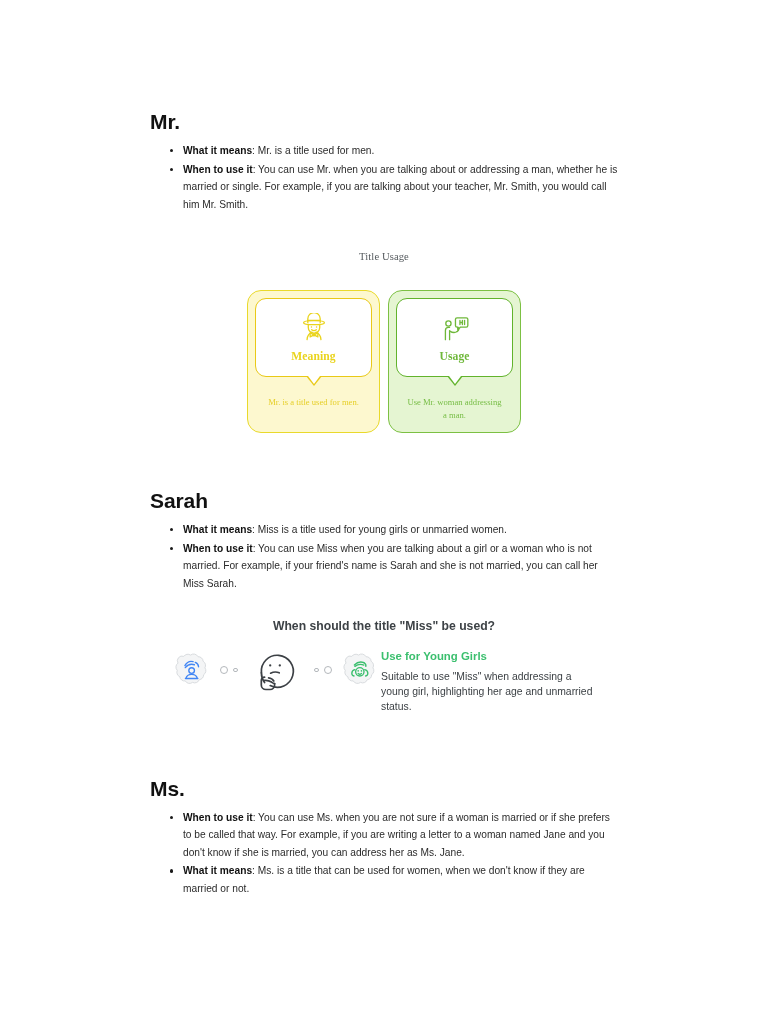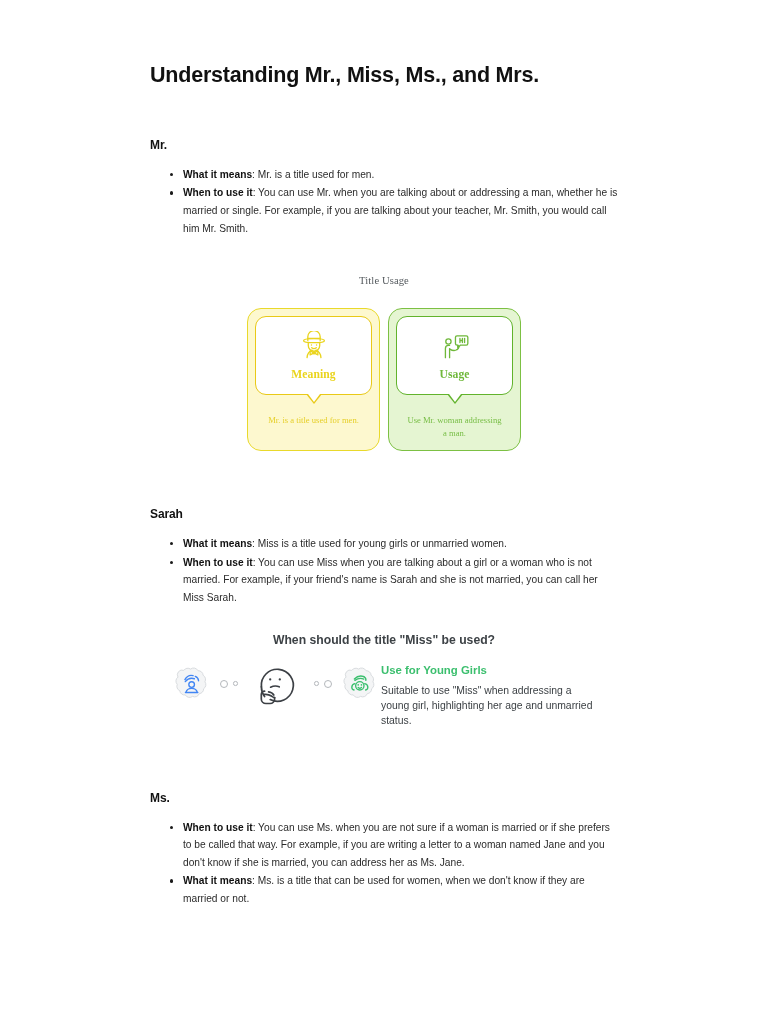--- a/index.html
+++ b/index.html
@@ -28,29 +28,29 @@
   
   .doc-title {
     font-size: 21.5px;
     font-weight: 700;
     letter-spacing: -0.2px;
     color: #111111;
     line-height: 1.3;
   }
 
   .section-heading {
-    font-size: 12px;
+    font-size: 21px;
     font-weight: 700;
     color: #111111;
     letter-spacing: -0.1px;
   }
 
   .bullets {
     list-style: none;
-    margin-top: 14px;
+    margin-top: 8px;
     padding-left: 20px;
   }
   .bullets li {
     position: relative;
     font-size: 10.2px;
     line-height: 1.72;
     color: #2b2b2b;
     padding-left: 13px;
     margin-bottom: 1px;
   }
@@ -72,21 +72,21 @@
     text-align: center;
     font-family: Liberation Serif, serif;
   }
   .fig-caption {
     font-size: 10.6px;
     color: #555a5e;
     letter-spacing: 0.1px;
   }
 
   .cards-row {
-    margin-top: 22px;
+    margin-top: 28px;
     display: flex;
     justify-content: center;
     gap: 8px;
   }
 
   .card {
     width: 133px;
     height: 143px;
     border-radius: 14px;
     border: 1.6px solid;
@@ -230,21 +230,20 @@
   .think-icon { width: 48px; height: 46px; display: block; }
 
   .fig-ms-spacer { height: 62px; }
 </style>
 </head>
 <body>
 
 <div class="page">
   <div class="content">
 
-    <h1 class="doc-title">Understanding Mr., Miss, Ms., and Mrs.</h1>
 
     <div style="height:48px"></div>
     <h2 class="section-heading">Mr.</h2>
     <ul class="bullets">
       <li>
         <b>What it means</b><span>: Mr. is a title used for men.</span>
       </li>
       <li>
         <b>When to use it</b><span>: You can use Mr. when you are talking about or addressing a man, whether he is married or single. For example, if you are talking about your teacher, Mr. Smith, you would call him Mr. Smith.</span>
       </li>

